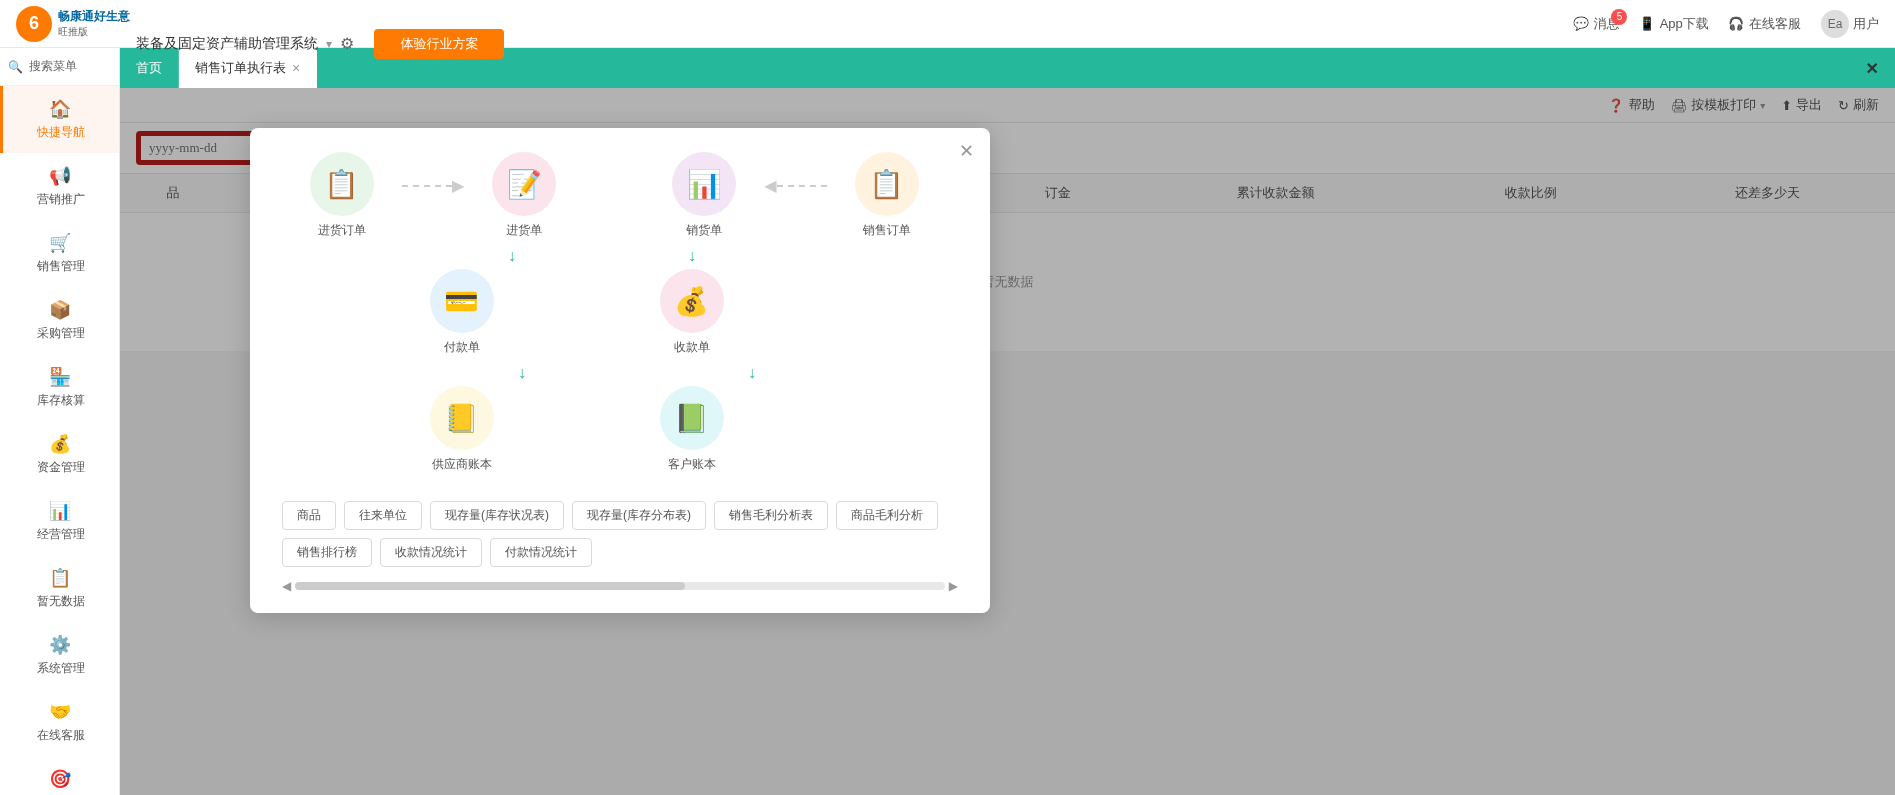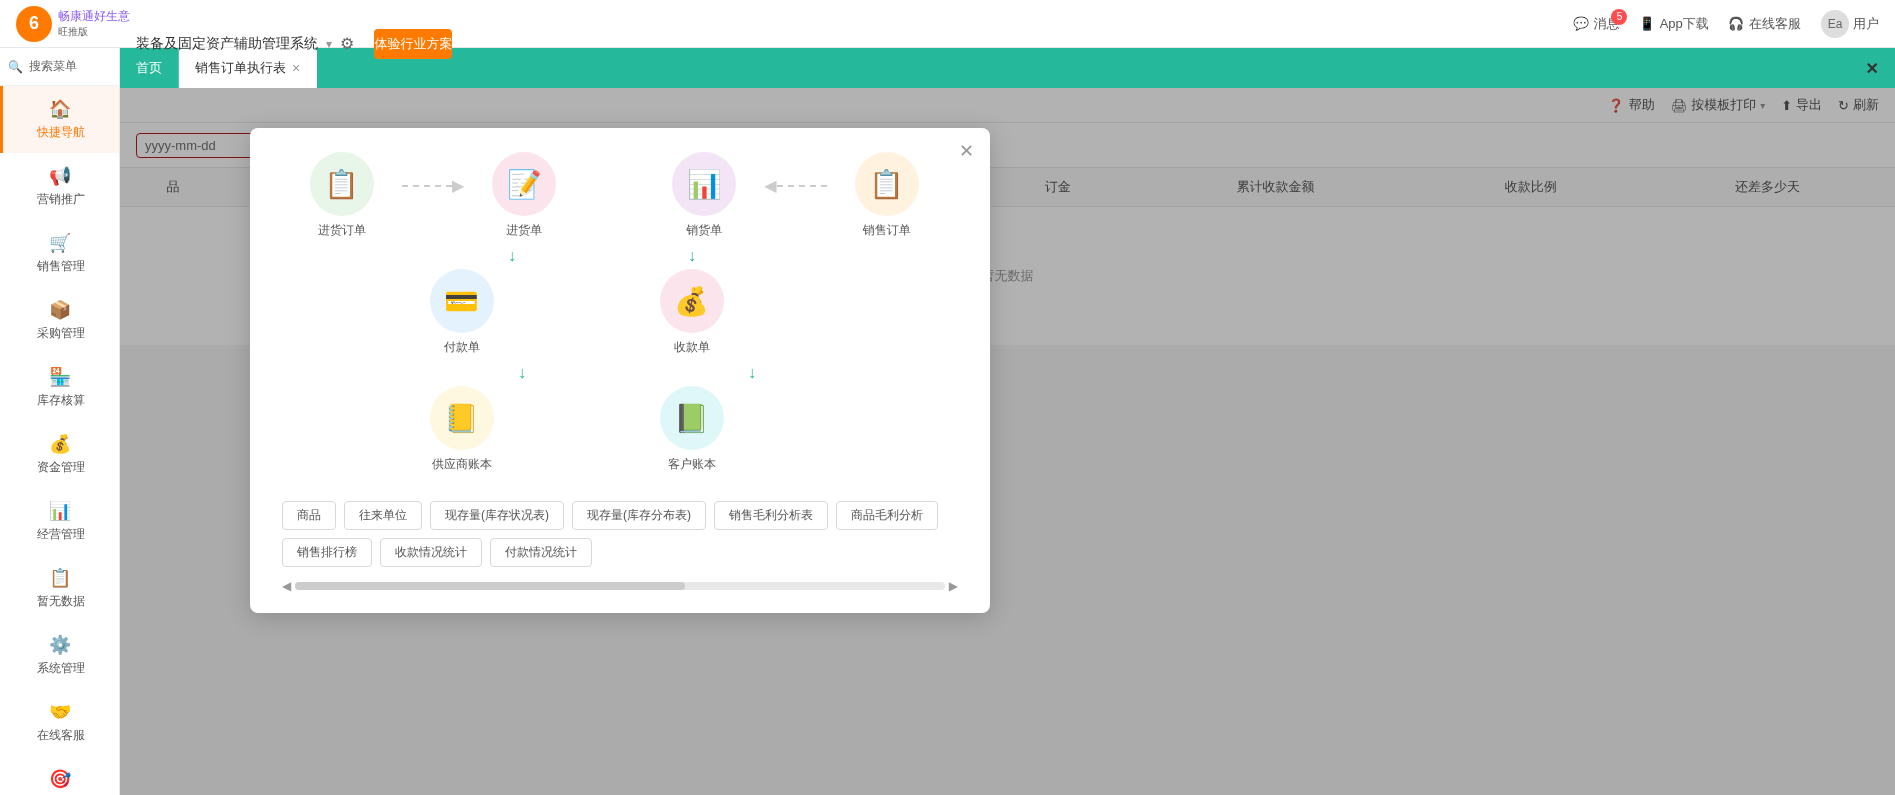--- a/index.html
+++ b/index.html
@@ -29,21 +29,21 @@
       border-radius: 50%;
       display: flex;
       align-items: center;
       justify-content: center;
       color: white;
       font-size: 18px;
       font-weight: bold;
       margin-right: 6px;
     }
     .logo-text { font-size: 11px; color: #333; line-height: 1.3; }
-    .logo-text .line1 { color: #8b5cf6; font-weight: normal; font-size: 12px; }
+    .logo-text .line1 { color: #0369a1; font-weight: bold; font-size: 12px; }
     .logo-text .line2 { color: #666; font-size: 10px; }
     .system-name {
       flex: 1;
       display: flex;
       align-items: center;
       gap: 8px;
       font-size: 14px;
       color: #333;
       font-weight: 500;
       margin-top: 40px;
@@ -56,21 +56,21 @@
       color: #666;
       font-size: 16px;
       margin-right: 12px;
       cursor: pointer;
     }
     .trial-btn {
       background: #ff7a00;
       color: white;
       border: none;
       border-radius: 4px;
-      padding: 6px 0;
+      padding: 6px 26px;
       font-size: 13px;
       cursor: pointer;
     }
     .header-right {
       display: flex;
       align-items: center;
       gap: 20px;
       margin-left: auto;
     }
     .header-icon-item {
@@ -239,26 +239,27 @@
     .filter-bar {
       background: #fff;
       padding: 8px 16px;
       display: flex;
       align-items: center;
       gap: 12px;
       border-bottom: 1px solid #e8e8e8;
       flex-wrap: wrap;
     }
     .filter-input {
-      border: 1px solid #b91c1c;
+      border: 5px solid #b91c1c;
       border-radius: 4px;
       padding: 4px 8px;
       font-size: 13px;
       color: #999;
       width: 150px;
+      font-family: Liberation Serif, serif;
     }
     .filter-select {
       border: 1px solid #d9d9d9;
       border-radius: 4px;
       padding: 4px 8px;
       font-size: 13px;
       color: #999;
       width: 200px;
       appearance: none;
     }

